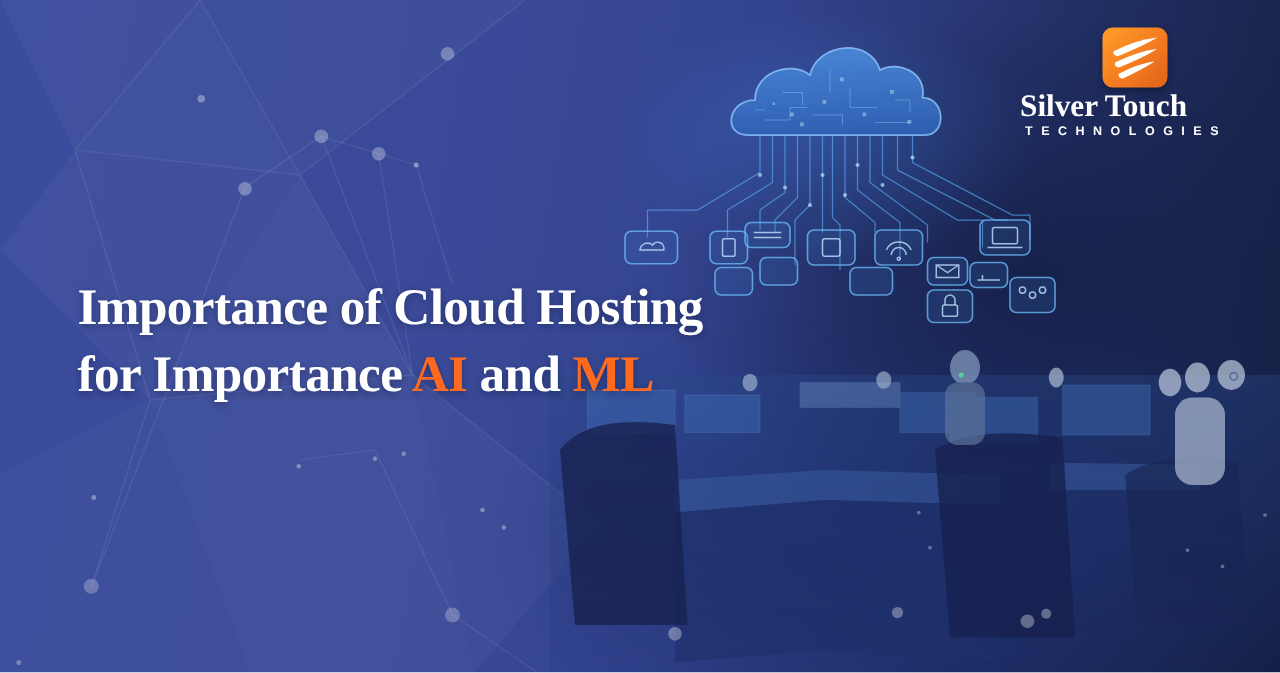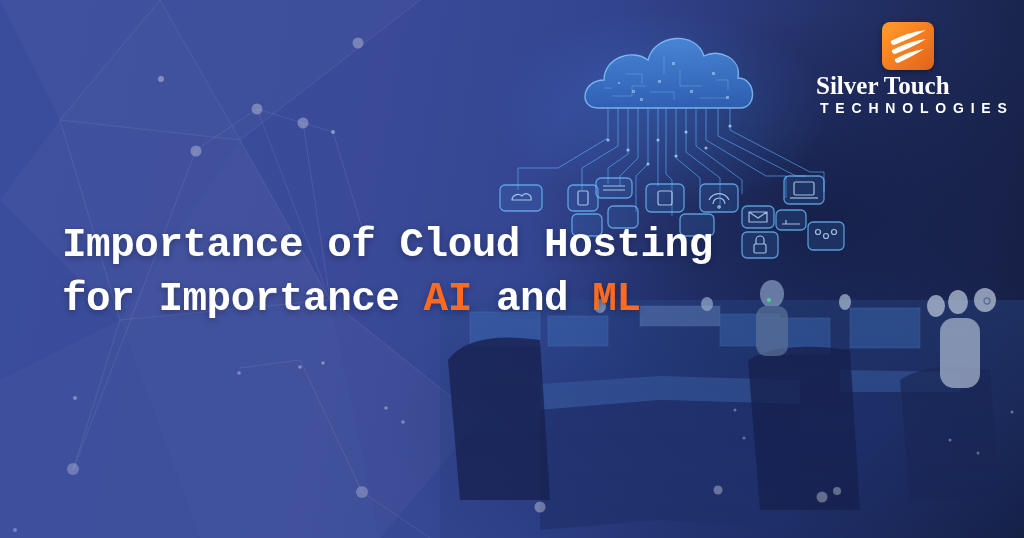--- a/index.html
+++ b/index.html
@@ -7,39 +7,39 @@
   .banner {
     position: relative; width: 1024px; height: 538px; overflow: hidden;
     background:
       radial-gradient(ellipse 420px 300px at 820px 220px, rgba(20,30,70,0.85), rgba(20,30,70,0) 70%),
       radial-gradient(ellipse 500px 260px at 760px 420px, rgba(25,45,110,0.7), rgba(25,45,110,0) 75%),
       linear-gradient(100deg, #3a4c9c 0%, #3a4a98 35%, #33448f 55%, #222f64 78%, #151e40 100%);
   }
   .poly { position: absolute; inset: 0; }
   .hero-title {
     position: absolute; left: 62px; top: 218px; margin: 0;
-    color: #ffffff; font-family: Liberation Mono, monospace; font-weight: bold;
+    color: #ffffff; font-family: Liberation Serif, serif; font-weight: bold;
     font-size: 41px; line-height: 54px; letter-spacing: -0.5px; white-space: nowrap;
     text-shadow: 0 2px 6px rgba(10,15,40,0.35);
   }
   .accent { color: #ff6a1f; }
   .logo { position: absolute; left: 806px; top: 22px; width: 206px; height: 90px; }
   .logo-mark {
     position: absolute; left: 76px; top: 0; width: 52px; height: 48px; border-radius: 8px;
     background: linear-gradient(135deg, #ff9e2a 0%, #f47b20 55%, #e0631a 100%);
     box-shadow: 0 2px 6px rgba(0,0,0,0.35);
   }
   .logo-mark svg { position: absolute; left: 0; top: 0; }
   .logo-name {
     position: absolute; left: 10px; top: 50px; color: #ffffff; font-family: Liberation Serif, serif;
     font-weight: bold; font-size: 25px; letter-spacing: 0px; white-space: nowrap;
   }
   .logo-tag {
     position: absolute; left: 14px; top: 78px; color: #ffffff; font-family: "Liberation Sans", sans-serif;
-    font-weight: bold; font-size: 14px; letter-spacing: 6.8px; white-space: nowrap;
+    font-weight: bold; font-size: 10px; letter-spacing: 6.8px; white-space: nowrap;
   }
   .scene { position: absolute; left: 0; top: 0; }
 </style>
 </head>
 <body>
 
 <div class="banner">
 
   <svg class="poly" width="1024" height="538">
     <g fill="#ffffff">

